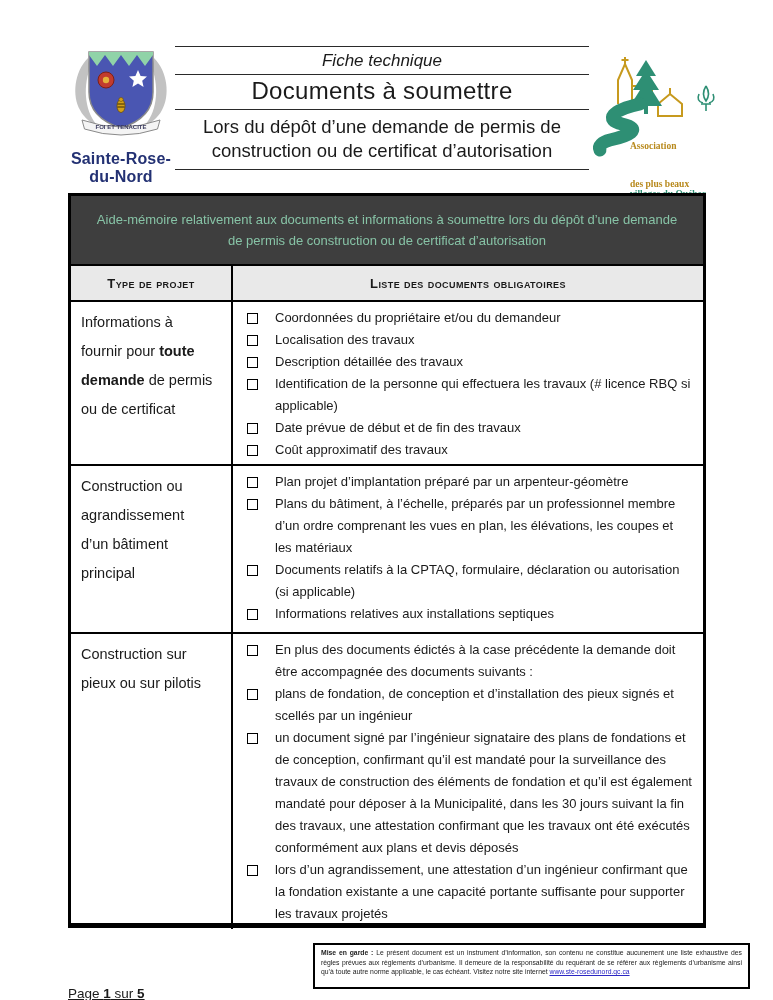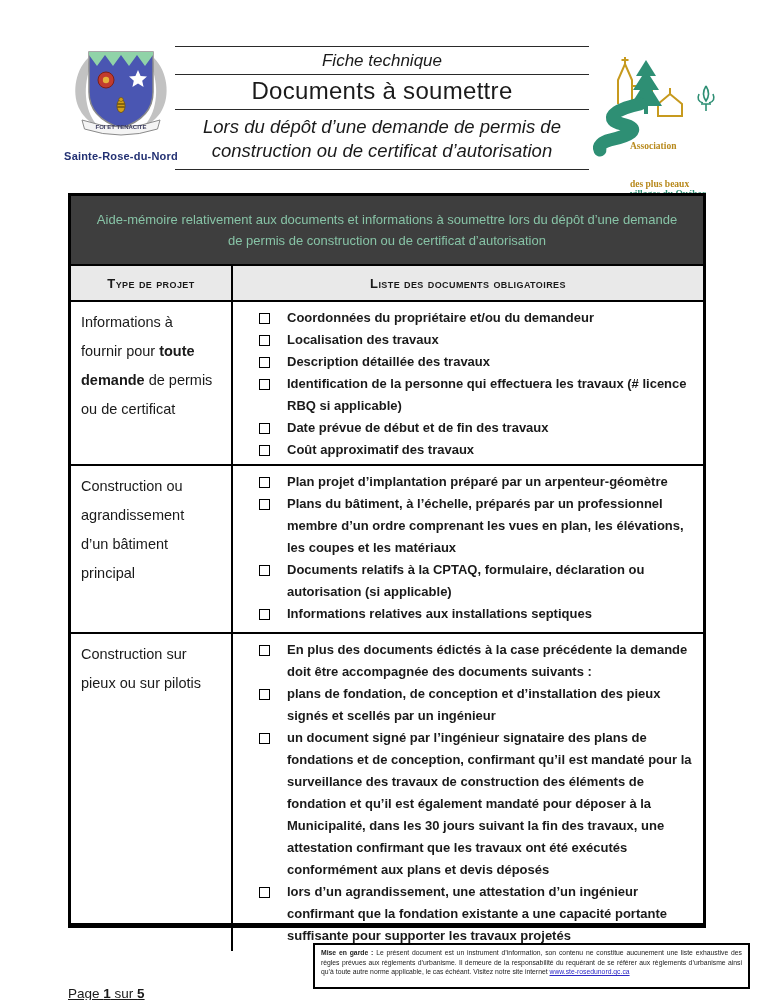--- a/index.html
+++ b/index.html
@@ -2,27 +2,27 @@
 <html><head>
 <meta charset="utf-8">
 <style>
   * { margin:0; padding:0; box-sizing:border-box; }
   html,body { width:773px; height:1000px; background:#ffffff; overflow:hidden;
               font-family:"Liberation Sans", sans-serif; color:#1a1a1a; }
   .page { position:relative; width:773px; height:1000px; background:#fff; }
 
   
   .crest { position:absolute; left:64px; top:44px; width:114px; text-align:center; }
-  .crest-name { font-size:11px; font-weight:bold; color:#233173; margin-top:2px; letter-spacing:0.2px; }
+  .crest-name { font-size:16px; font-weight:bold; color:#233173; margin-top:2px; letter-spacing:0.2px; }
 
   .center-head { position:absolute; left:175px; top:46px; width:414px; text-align:center; }
   .ch-kicker { border-top:1.5px solid #2a2a2a; border-bottom:1.5px solid #2a2a2a;
                font-style:italic; font-size:17px; padding:4px 0 3px; }
   .ch-title  { font-size:24px; padding:2px 0 4px; border-bottom:1.5px solid #2a2a2a; letter-spacing:0.3px; }
-  .ch-sub    { font-size:18.5px; line-height:24px; padding:5px 0 6px; border-bottom:1.5px solid #2a2a2a;font-style:italic; }
+  .ch-sub    { font-size:18.5px; line-height:24px; padding:5px 0 6px; border-bottom:1.5px solid #2a2a2a; }
 
   .assoc { position:absolute; left:588px; top:42px; width:140px; height:118px; }
   .assoc svg { position:absolute; left:0; top:0; }
   .assoc-text { position:absolute; left:42px; top:72px; width:98px;
                 font-size:9.5px; font-weight:bold; line-height:10.5px; font-family:"Liberation Serif", serif; }
   .assoc-text .l1, .assoc-text .l2 { color:#b8891c;margin-top:27px; }
   .assoc-text .l3 { color:#2e8f74; }
 
   
   .doc-table { position:absolute; left:68px; top:193px; width:638px;
@@ -30,21 +30,21 @@
   .banner { height:68px; background:#3e3e3e; color:#87c3a6; font-size:13px; line-height:21px;
             display:flex; align-items:center; justify-content:center; text-align:center; padding:0 18px; }
   .colhead { display:grid; grid-template-columns:162px 1fr; border-top:2px solid #000; background:#e9e9e9; }
   .colhead .cell { height:34px; display:flex; align-items:center; justify-content:center;
                    font-weight:bold; font-size:13px; font-variant:small-caps; letter-spacing:0.4px; }
   .colhead .cell:first-child { border-right:2px solid #000; }
 
   .trow { display:grid; grid-template-columns:162px 1fr; border-top:2px solid #000; }
   .trow .ptype { border-right:2px solid #000; display:flex; align-items:flex-start;
                  padding:6px 16px 6px 10px; font-size:14.5px; line-height:29px; }
-  .trow .items { padding:5px 10px 4px 20px;font-weight:bold; }
+  .trow .items { padding:5px 10px 4px 8px; }
   .row-0 { height:164px; } .row-1 { height:168px; } .row-2 { height:291px; }
 
   .check-item { display:flex; align-items:flex-start; }
   .checkbox { flex:0 0 auto; width:11px; height:11px; border:1.5px solid #000;
               margin:6px 17px 0 6px; background:#fff; }
   .check-label { font-size:13px; line-height:22px; }
 
   
   .page-num { position:absolute; left:68px; top:986px; font-size:13.5px;text-decoration:underline; }
   .page-num b { font-weight:bold; }

